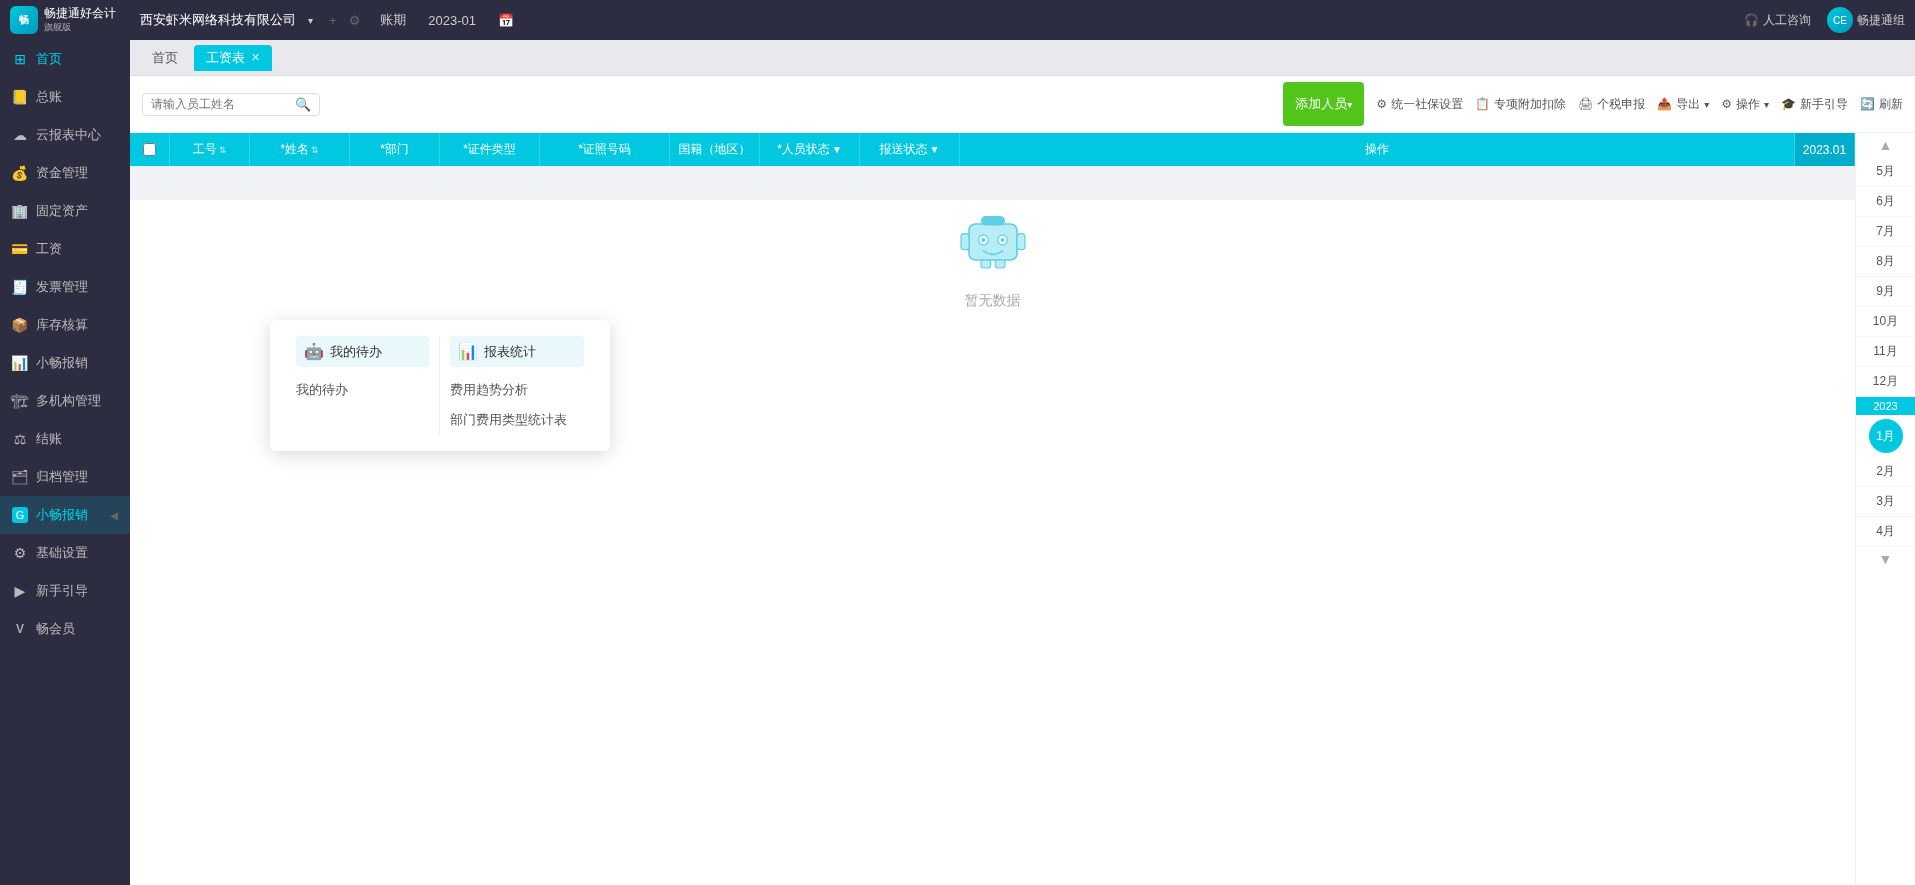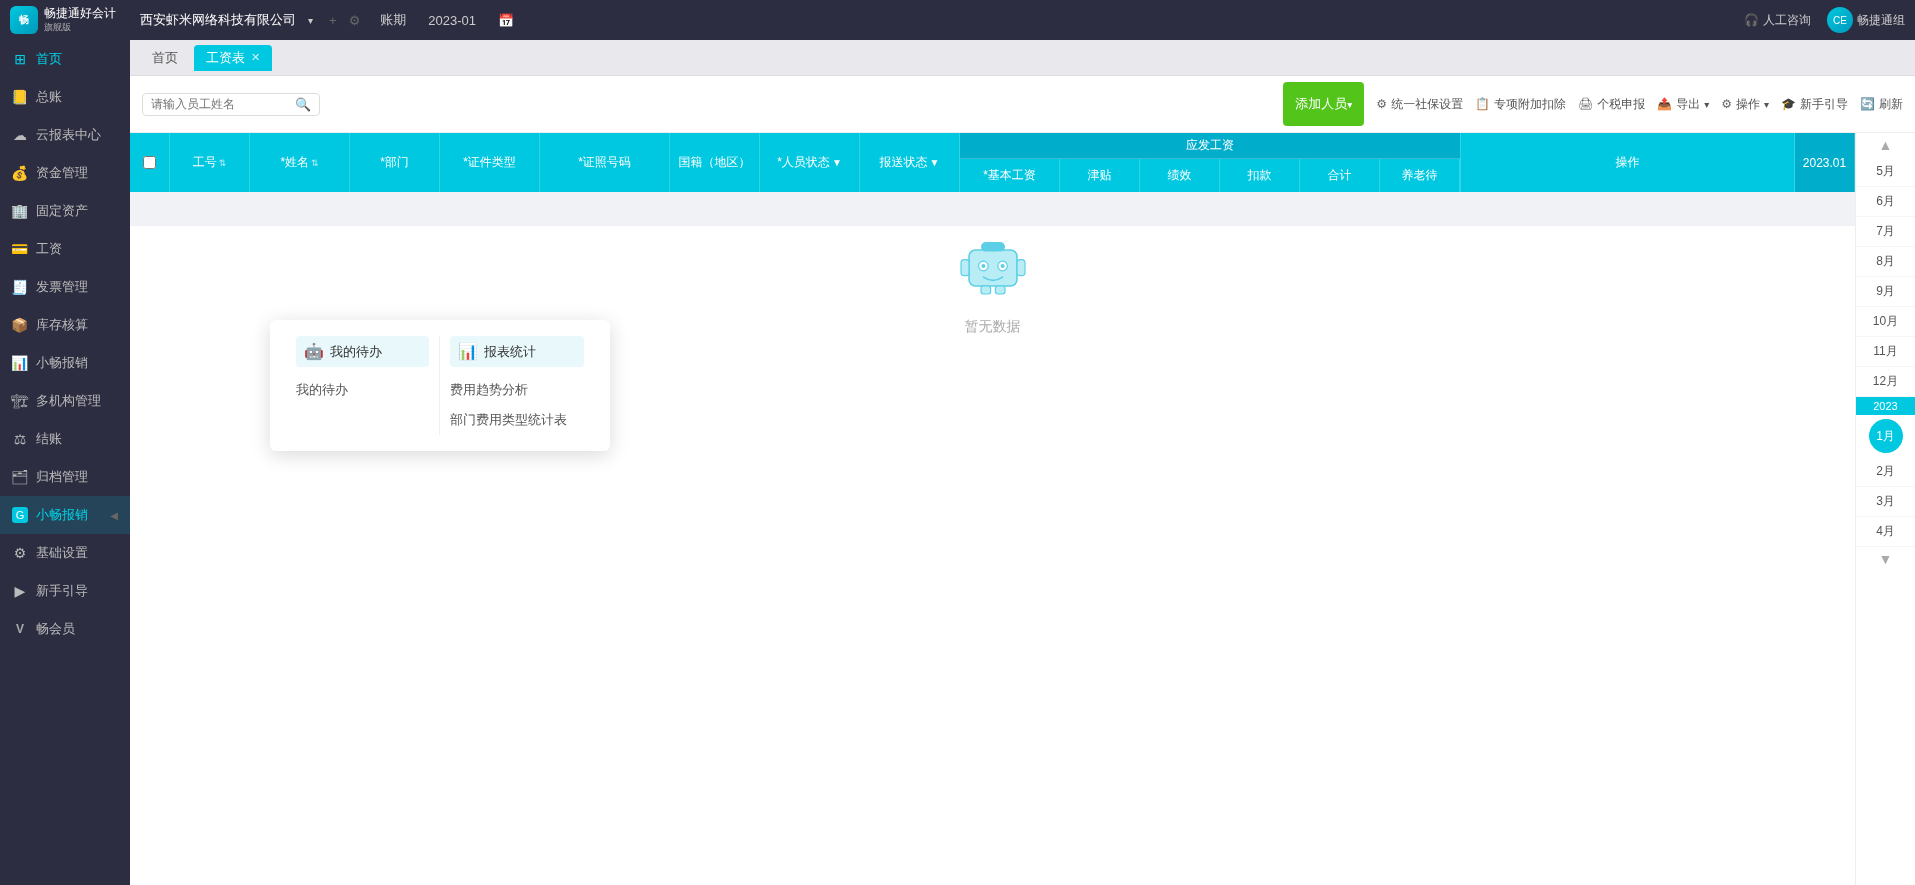--- a/index.html
+++ b/index.html
@@ -597,43 +597,20 @@
           </div>
           <div class="th-cell col-status">
             <span>*人员状态</span>
             <span class="filter-icon">▼</span>
           </div>
           <div class="th-cell col-send">
             <span>报送状态</span>
             <span class="filter-icon">▼</span>
           </div>
 
-          <div style="display:flex;flex-direction:column;border-right:1px solid rgba(255,255,255,0.2);">
-            <div style="background:#00aecc;color:#fff;font-size:12px;text-align:center;padding:4px;border-bottom:1px solid rgba(255,255,255,0.2);">应发工资</div>
-            <div style="display:flex;">
-              <div class="th-cell col-basesalary" style="border-right:1px solid rgba(255,255,255,0.2);">
-                <span>*基本工资</span>
-              </div>
-              <div class="th-cell col-overtime" style="border-right:1px solid rgba(255,255,255,0.2);">
-                <span>津贴</span>
-              </div>
-              <div class="th-cell col-bonus" style="border-right:1px solid rgba(255,255,255,0.2);">
-                <span>绩效</span>
-              </div>
-              <div class="th-cell col-deduct" style="border-right:1px solid rgba(255,255,255,0.2);">
-                <span>扣款</span>
-              </div>
-              <div class="th-cell col-total" style="border-right:1px solid rgba(255,255,255,0.2);">
-                <span>合计</span>
-              </div>
-              <div class="th-cell col-pension">
-                <span>养老待</span>
-              </div>
-            </div>
-          </div>
           <div class="th-cell col-action">
             <span>操作</span>
           </div>
 
           <div class="th-cell" style="min-width:60px;background:#00aecc;">
             <span>2023.01</span>
           </div>
         </div>
 
         <div class="table-wrapper">

